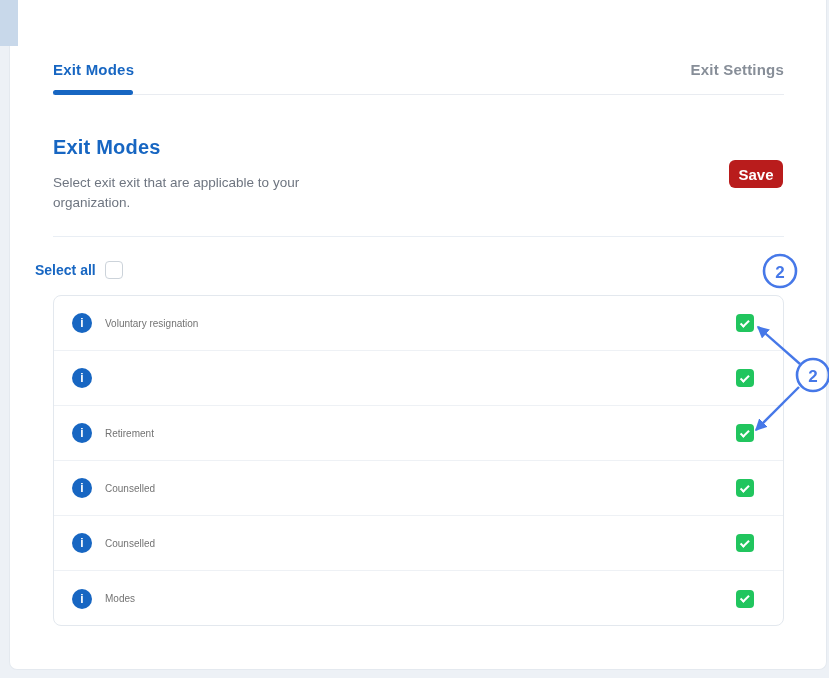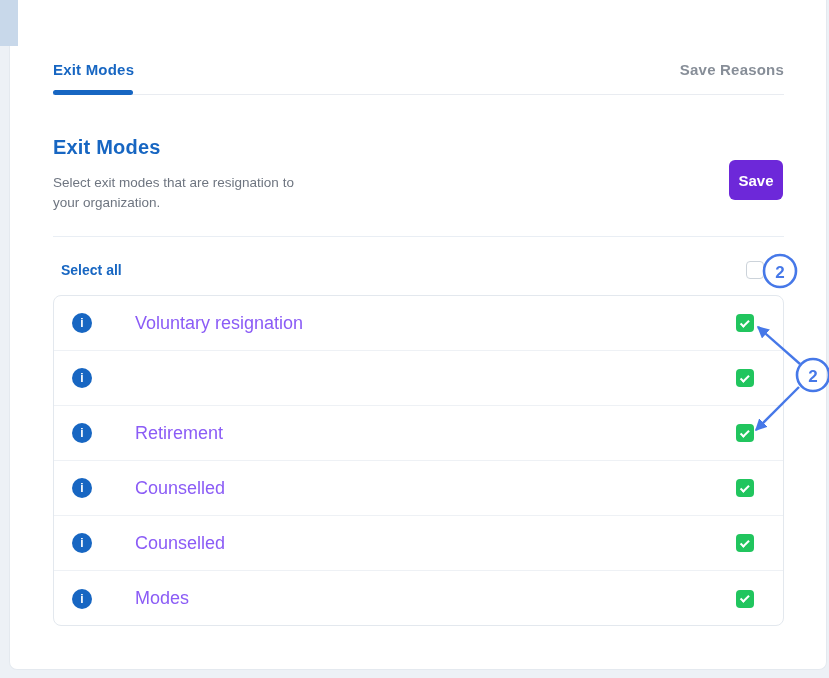--- a/index.html
+++ b/index.html
@@ -43,34 +43,34 @@
   
   .section-title{
     position:absolute; left:43px; top:136px;
     font-size:20px; font-weight:bold; color:#1766c2; letter-spacing:.2px;
   }
   .section-desc{
     position:absolute; left:43px; top:173px; width:264px;
     font-size:13.5px; line-height:20px; color:#6e7580;
   }
   .save-btn{
-    position:absolute; left:719px; top:160px; width:54px; height:40px;
-    background:#6d28d9; color:#ffffff; border:none; border-radius:6px;
+    position:absolute; left:719px; top:160px; width:54px; height:28px;
+    background:#b91c1c; color:#ffffff; border:none; border-radius:6px;
     font-family:"Liberation Sans", sans-serif;
     font-size:15px; font-weight:bold; cursor:pointer;
     display:flex; align-items:center; justify-content:center;
   }
   .header-divider{
     position:absolute; left:43px; top:236px; width:731px; height:1px;
     background:#e9eef4;
   }
   
   .select-all-row{
-    position:absolute; left:51px; top:260px; width:731px; height:20px;
-    display:flex; justify-content:space-between; align-items:center;
+    position:absolute; left:25px; top:260px; width:731px; height:20px;
+    display:flex; justify-content:flex-start; align-items:center;
     gap:9px; padding-right:28px;
   }
   .select-all-label{
     font-size:14px; font-weight:bold; color:#1766c2; cursor:pointer;
   }
   .checkbox-empty{
     width:18px; height:18px; background:#ffffff;
     border:1.5px solid #ccd3da; border-radius:4px; cursor:pointer;
   }
   
@@ -85,21 +85,21 @@
     border-bottom:1px solid #eef1f5;
   }
   .mode-row:last-child{ border-bottom:none; }
   .info-icon{
     width:20px; height:20px; border-radius:50%;
     background:#1766c2; color:#ffffff;
     font-size:12px; font-weight:bold; font-style:normal;
     display:flex; align-items:center; justify-content:center;
     margin-right:13px; cursor:pointer; flex:0 0 auto;
   }
-  .mode-label{ font-size:18px; color:#8b5cf6;margin-left:30px; }
+  .mode-label{ font-size:10px; color:#737373; }
   .checkbox-checked{
     margin-left:auto; width:18px; height:18px;
     background:#21c55e; border-radius:4px; cursor:pointer;
     display:flex; align-items:center; justify-content:center; flex:0 0 auto;
   }
   .checkmark{
     width:9px; height:5px;
     border-left:2px solid #ffffff; border-bottom:2px solid #ffffff;
     transform:rotate(-45deg) translate(0,-1px);
   }
@@ -115,27 +115,27 @@
 </style>
 </head>
 <body>
 
 <div class="artifact-block"></div>
 
 <div class="card">
 
   <div class="tabs">
     <span class="tab active">Exit Modes</span>
-    <span class="tab">Save Reasons</span>
+    <span class="tab">Exit Settings</span>
   </div>
   <div class="tab-line"></div>
   <div class="tab-underline"></div>
 
   <h2 class="section-title">Exit Modes</h2>
-  <p class="section-desc">Select exit modes that are resignation to your organization.</p>
+  <p class="section-desc">Select exit exit that are applicable to your organization.</p>
   <button class="save-btn">Save</button>
 
   <div class="header-divider"></div>
 
   <div class="select-all-row">
     <span class="select-all-label">Select all</span>
     <span class="checkbox-empty"></span>
   </div>
 
   <div class="modes-list">

